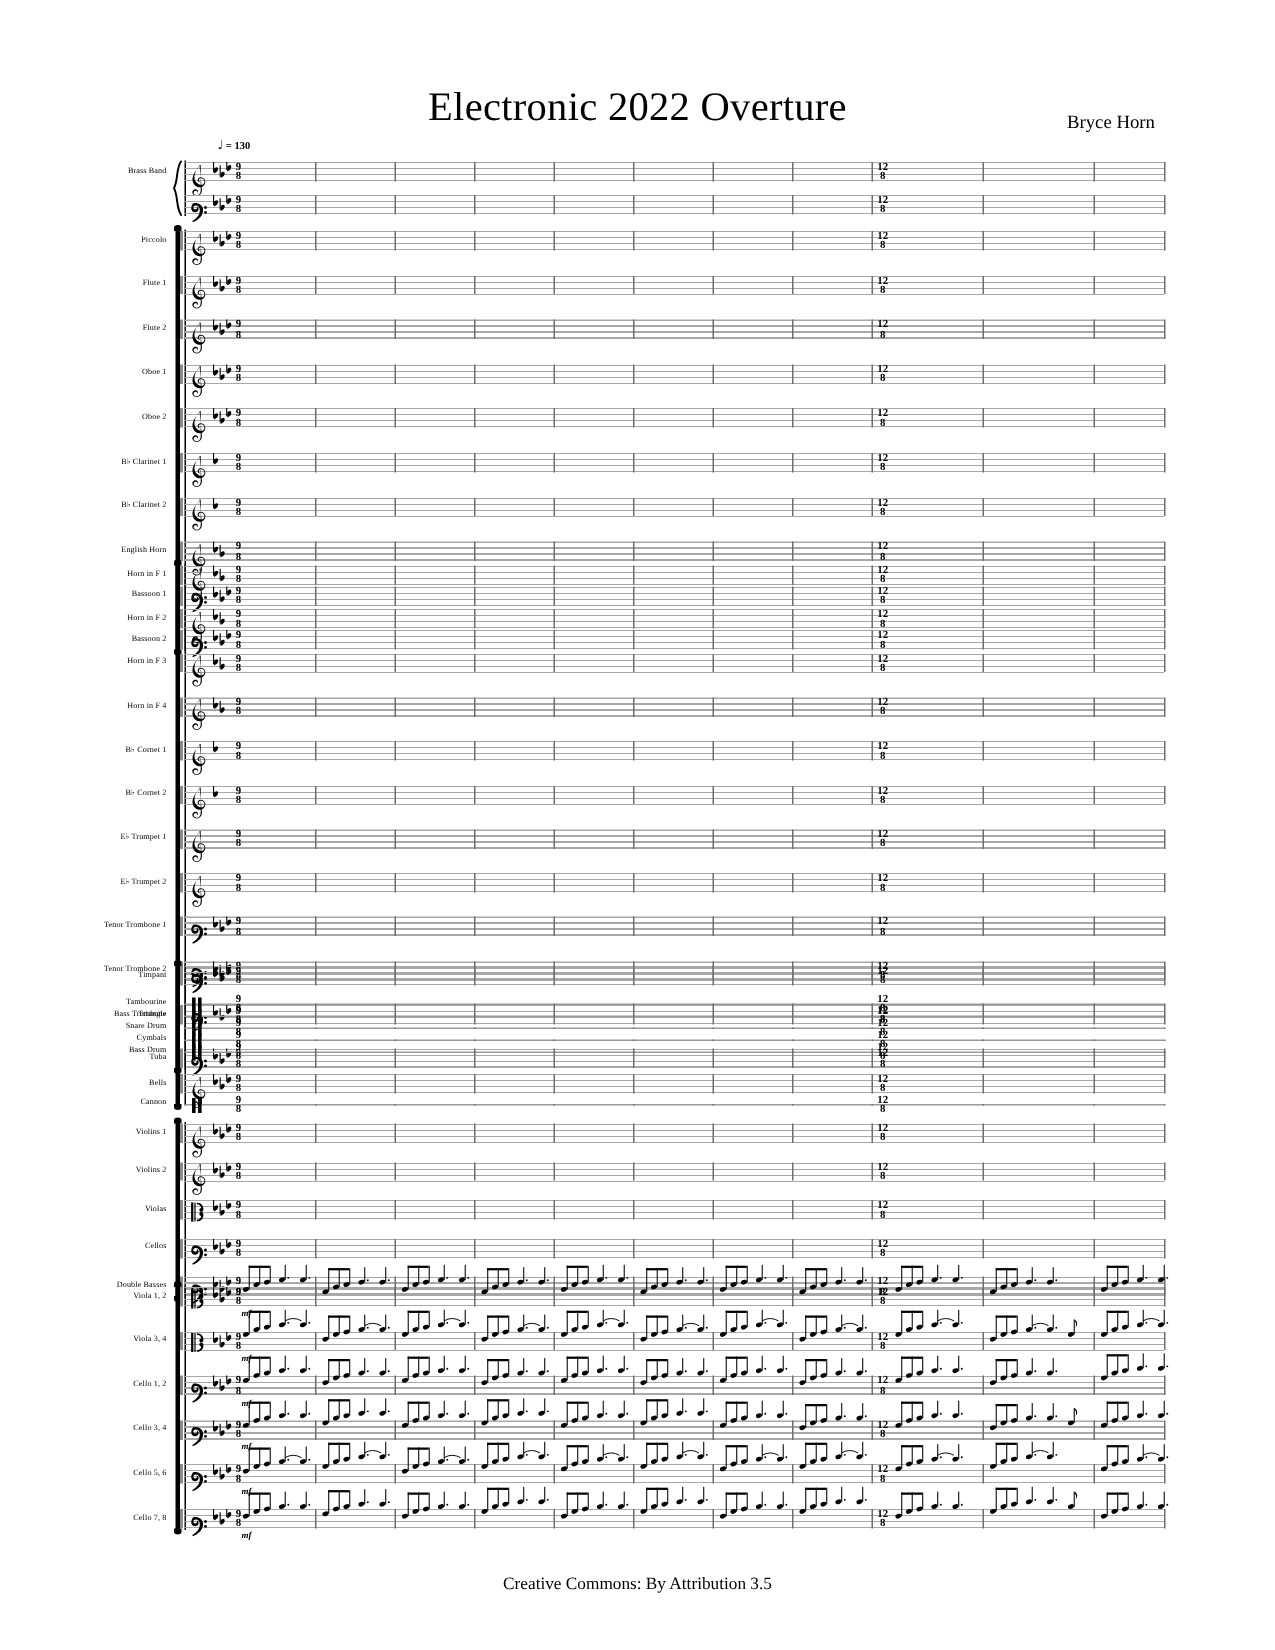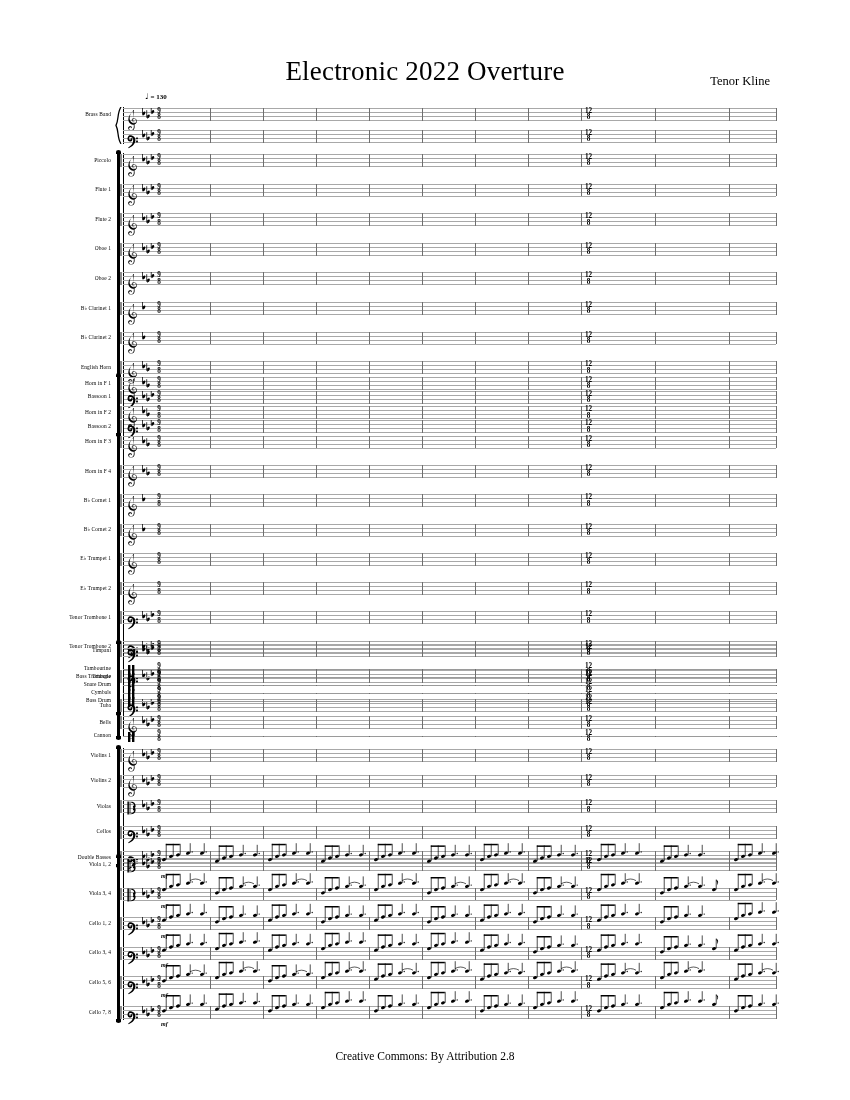--- a/index.html
+++ b/index.html
@@ -166,22 +166,22 @@
   }
 
   
   .notes { position: absolute; }
   .notes svg { display: block; overflow: visible; }
 </style>
 </head>
 <body>
 
 <div id="score-title">Electronic 2022 Overture</div>
-<div id="composer">Tenor Kline</div>
-<div id="copyright">Creative Commons: By Attribution 2.8</div>
+<div id="composer">Bryce Horn</div>
+<div id="copyright">Creative Commons: By Attribution 3.5</div>
 
 <div id="score">
     <div class="brace" style="left: 114px; top: 107px; height: 36.8px;">
       <svg width="8" height="36.80000000000001" viewBox="0 0 8 36.80000000000001" preserveAspectRatio="none">
         <path d="M7,0 C3,5.888000000000002 5,12.512000000000004 2,18.400000000000006 C5,24.288000000000007 3,30.91200000000001 7,36.80000000000001" fill="none" stroke="#000" stroke-width="1.3"></path>
       </svg>
     </div>
     <div class="sysline" style="left: 123px; top: 107px; height: 36.8px;"></div>
     <div class="staff" style="left: 123px; top: 108px; width: 653px; height: 13.6px;">
       <div class="lines"></div>

